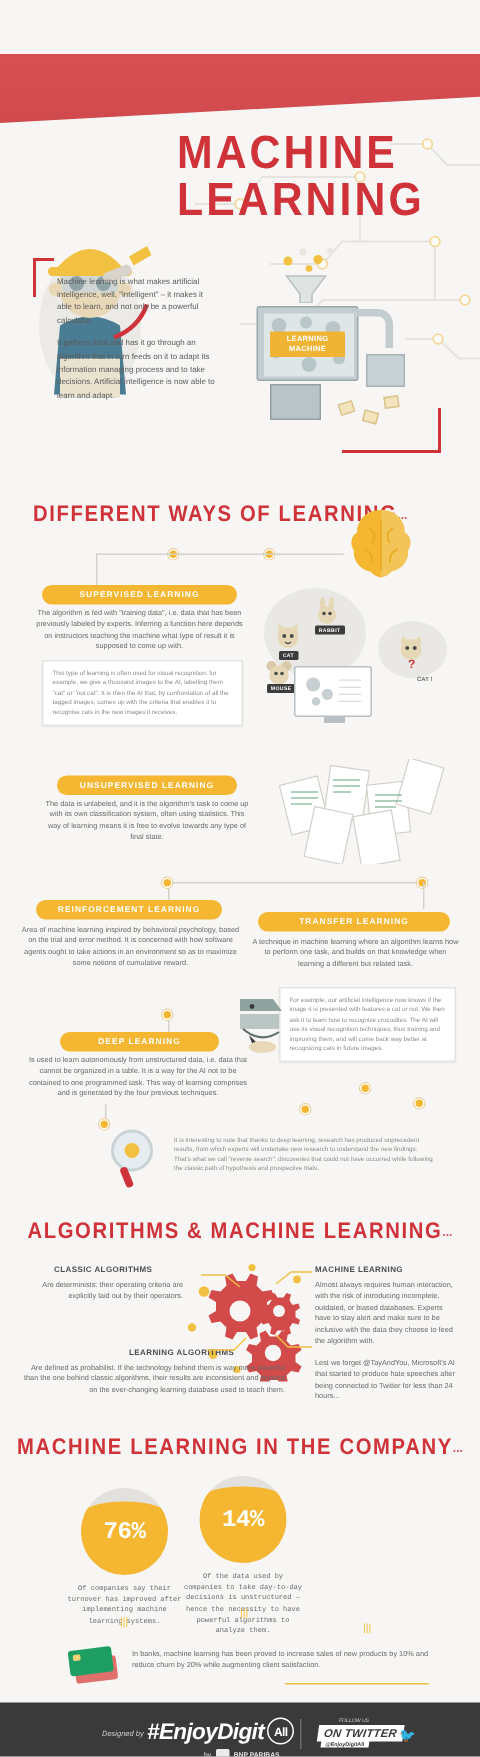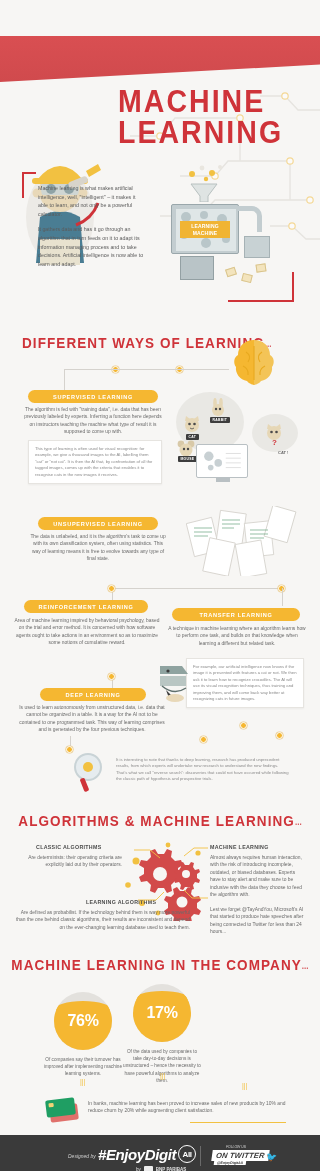--- a/index.html
+++ b/index.html
@@ -289,21 +289,21 @@
     border: 1.5px solid #b9c0c3;
     border-radius: 2px;
   }
 
   
   .gears { position: absolute; top: 805px; left: 118px; width: 90px; height: 80px; }
 
   
   .stat {
     position: absolute;
-    width: 58px; height: 58px;
+    width: 58px; height: 58px; font-family: Liberation Mono, monospace;
   }
   .stat-circle {
     position: absolute;
     top: 0; left: 0;
     width: 58px; height: 58px;
     border-radius: 50%;
     background: #e3e1dd;
     overflow: hidden;
   }
   .stat-fill {
@@ -795,21 +795,21 @@
     </div>
     <div class="stat-val">76%</div>
     <div class="stat-cap">Of companies say their turnover has improved after implementing machine learning systems.</div>
   </div>
 
   <div class="stat" style="top:948px;left:133px;">
     <div class="stat-circle">
       <div class="stat-fill" style="height:80%;"></div>
       <div class="stat-wave" style="bottom:calc(80% - 4px);"></div>
     </div>
-    <div class="stat-val">17%</div>
+    <div class="stat-val">14%</div>
     <div class="stat-cap">Of the data used by companies to take day-to-day decisions is unstructured – hence the necessity to have powerful algorithms to analyze them.</div>
   </div>
 
 
   <div style="position:absolute;top:1042px;left:80px;color:#f2c141;font-size:7px;">|||</div>
   <div style="position:absolute;top:1036px;left:160px;color:#f2c141;font-size:7px;">|||</div>
   <div style="position:absolute;top:1046px;left:242px;color:#f2c141;font-size:7px;">|||</div>
 
   <div class="bank-card">
     <div class="card-red"></div>

